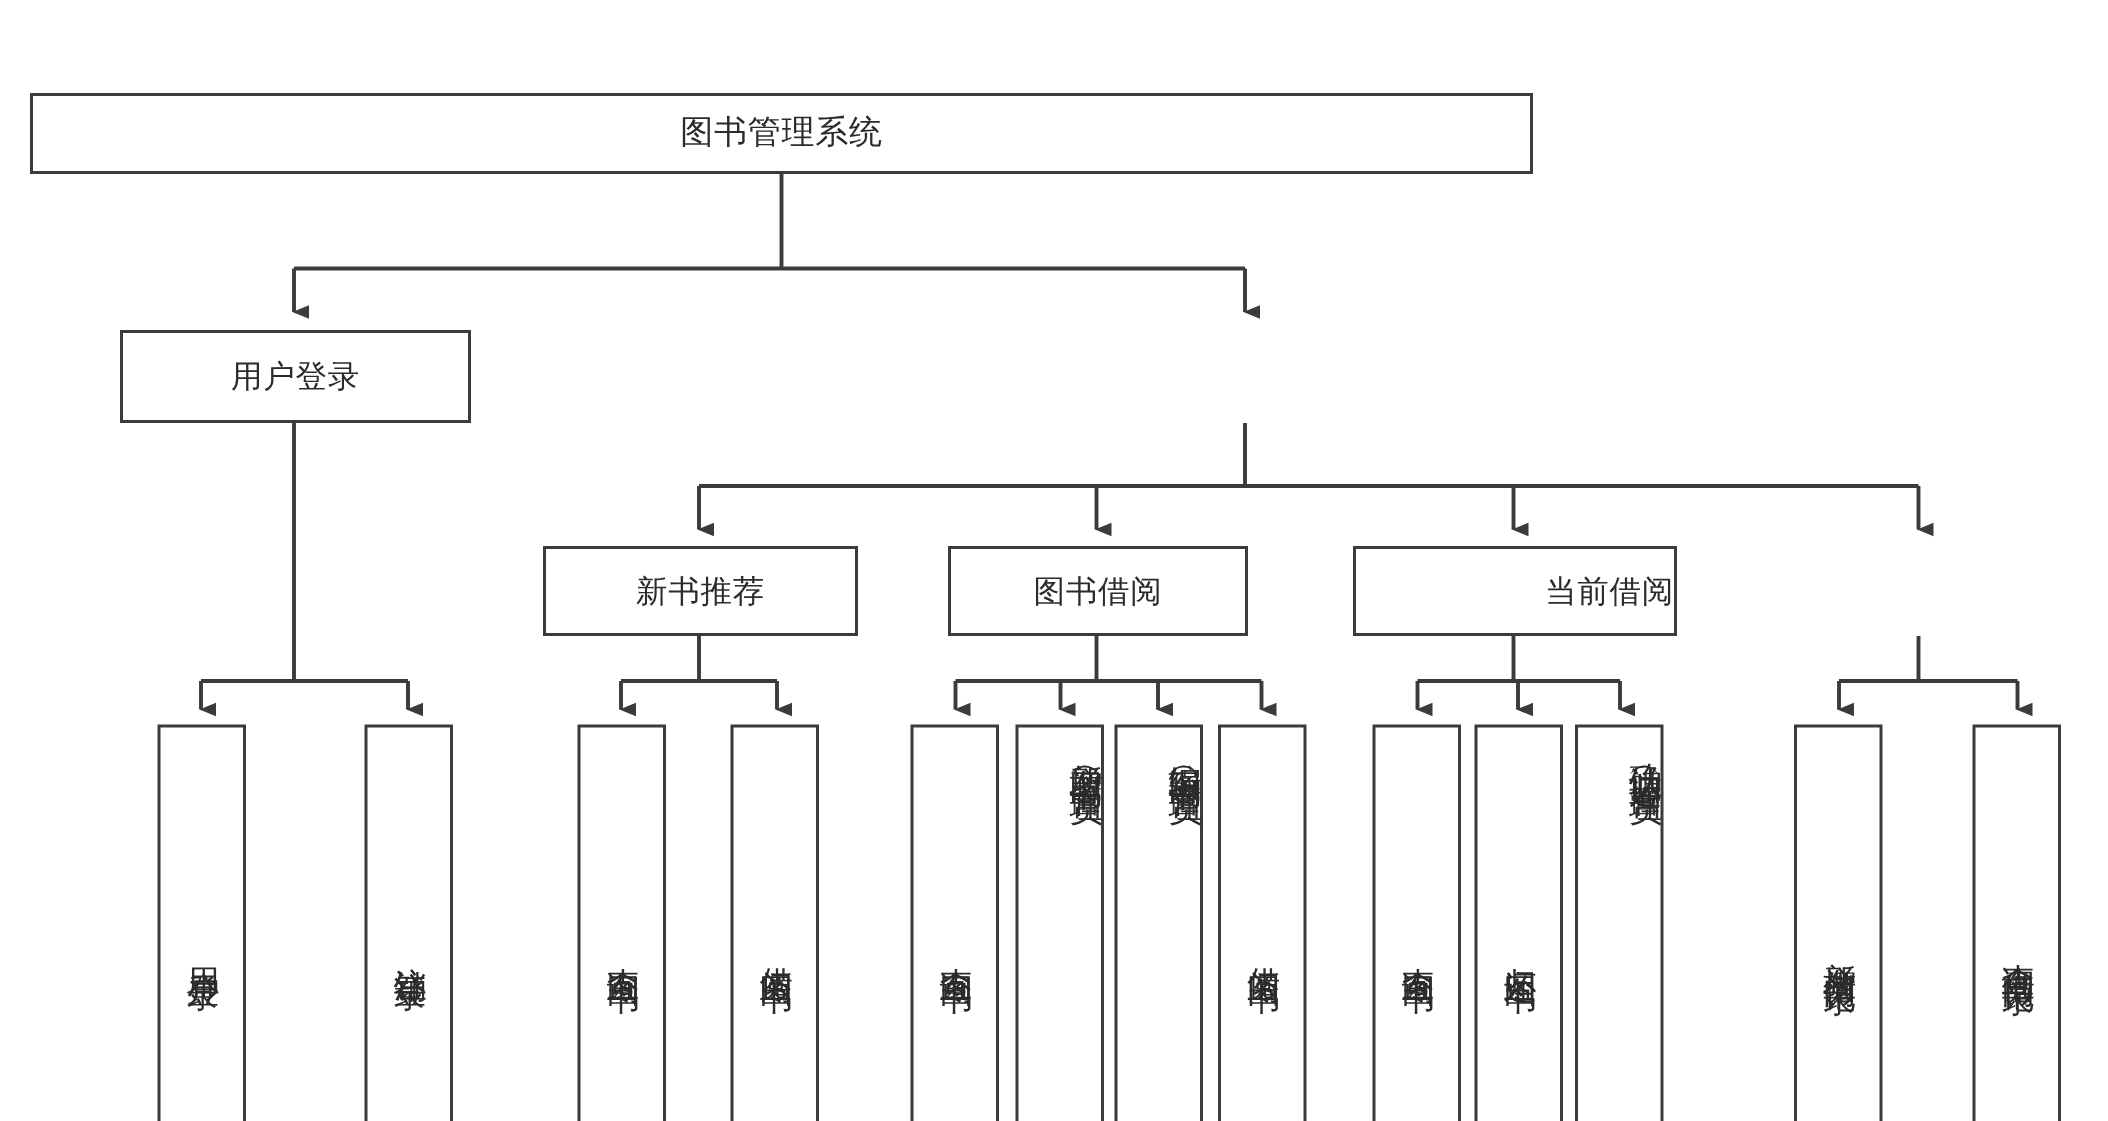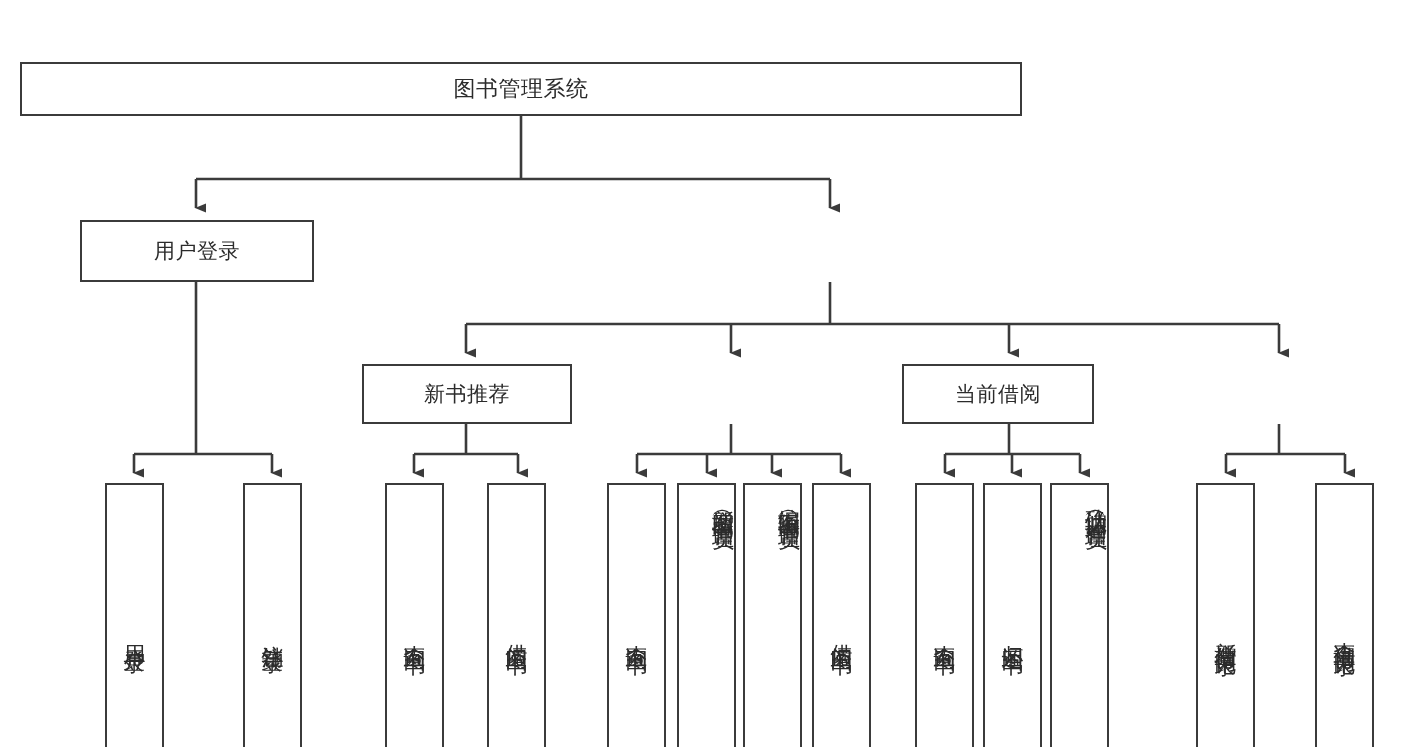--- a/index.html
+++ b/index.html
@@ -152,22 +152,25 @@
 
   <div class="node horiz" style="left:80px; top:172px; width:234px; height:62px;">
     <span class="node-label">用户登录</span>
   </div>
 
 
   <div class="node horiz" style="left:362px; top:316px; width:210px; height:60px;">
     <span class="node-label">新书推荐</span>
   </div>
 
-
-  <div class="node horiz" style="left:902px; top:316px; width:192px; height:60px;">
+  <div class="node horiz" style="left:632px; top:316px; width:200px; height:60px;">
+    <span class="node-label">图书借阅</span>
+  </div>
+
+  <div class="node horiz" style="left:902px; top:316px; width:216px; height:60px;justify-content:flex-end;">
     <span class="node-label">当前借阅</span>
   </div>
 
 
   <div class="node vert center" style="left:105px; top:435px; width:59px; height:300px;">
     <span class="node-label">用户登录</span>
   </div>
 
   <div class="node vert center" style="left:243px; top:435px; width:59px; height:300px;">
     <span class="node-label">注销登录</span>

